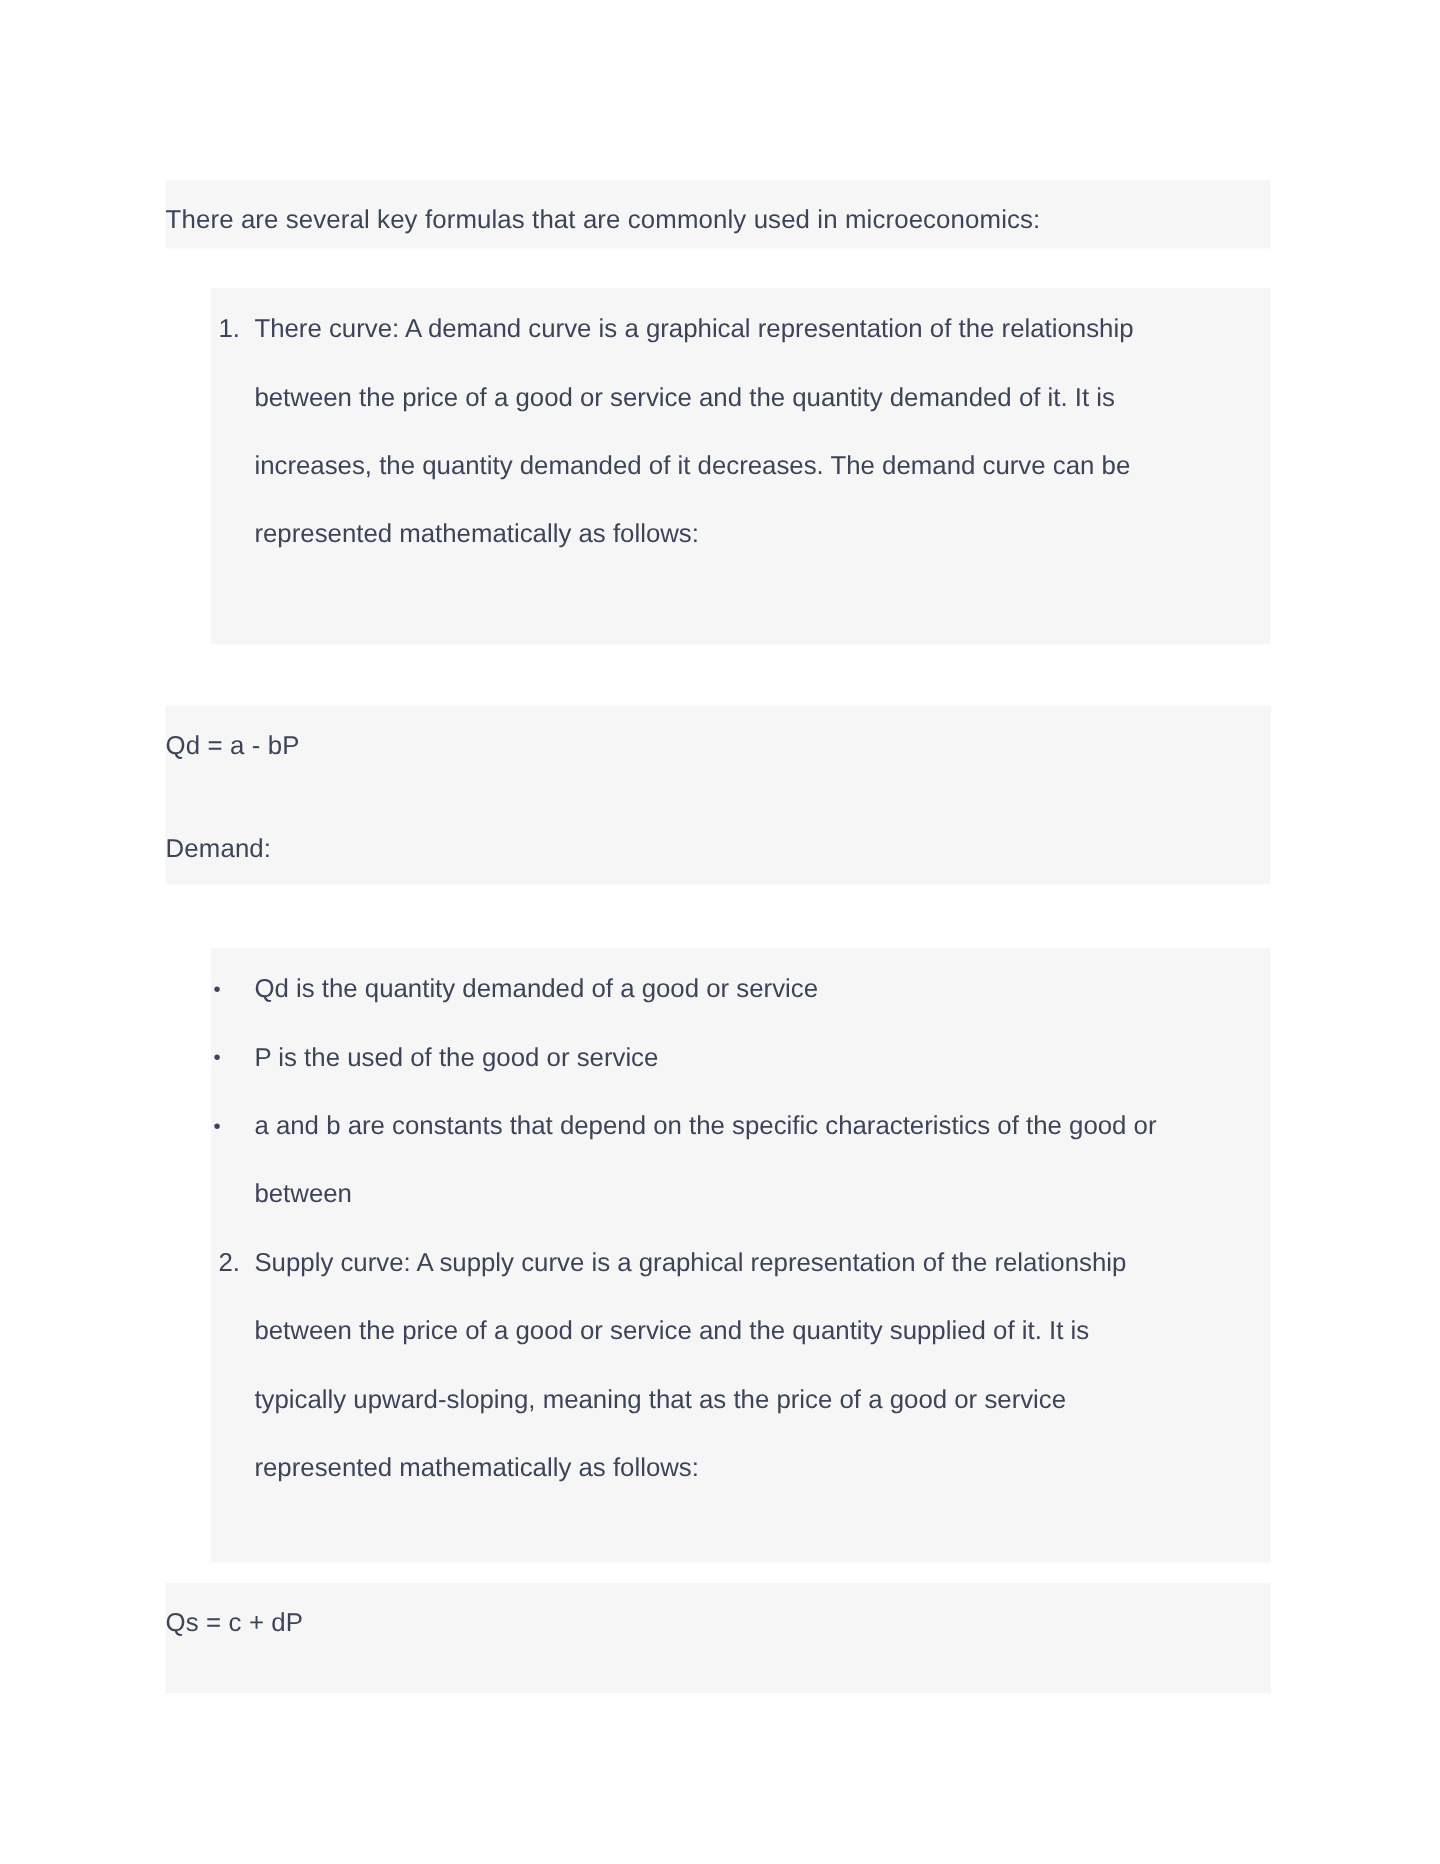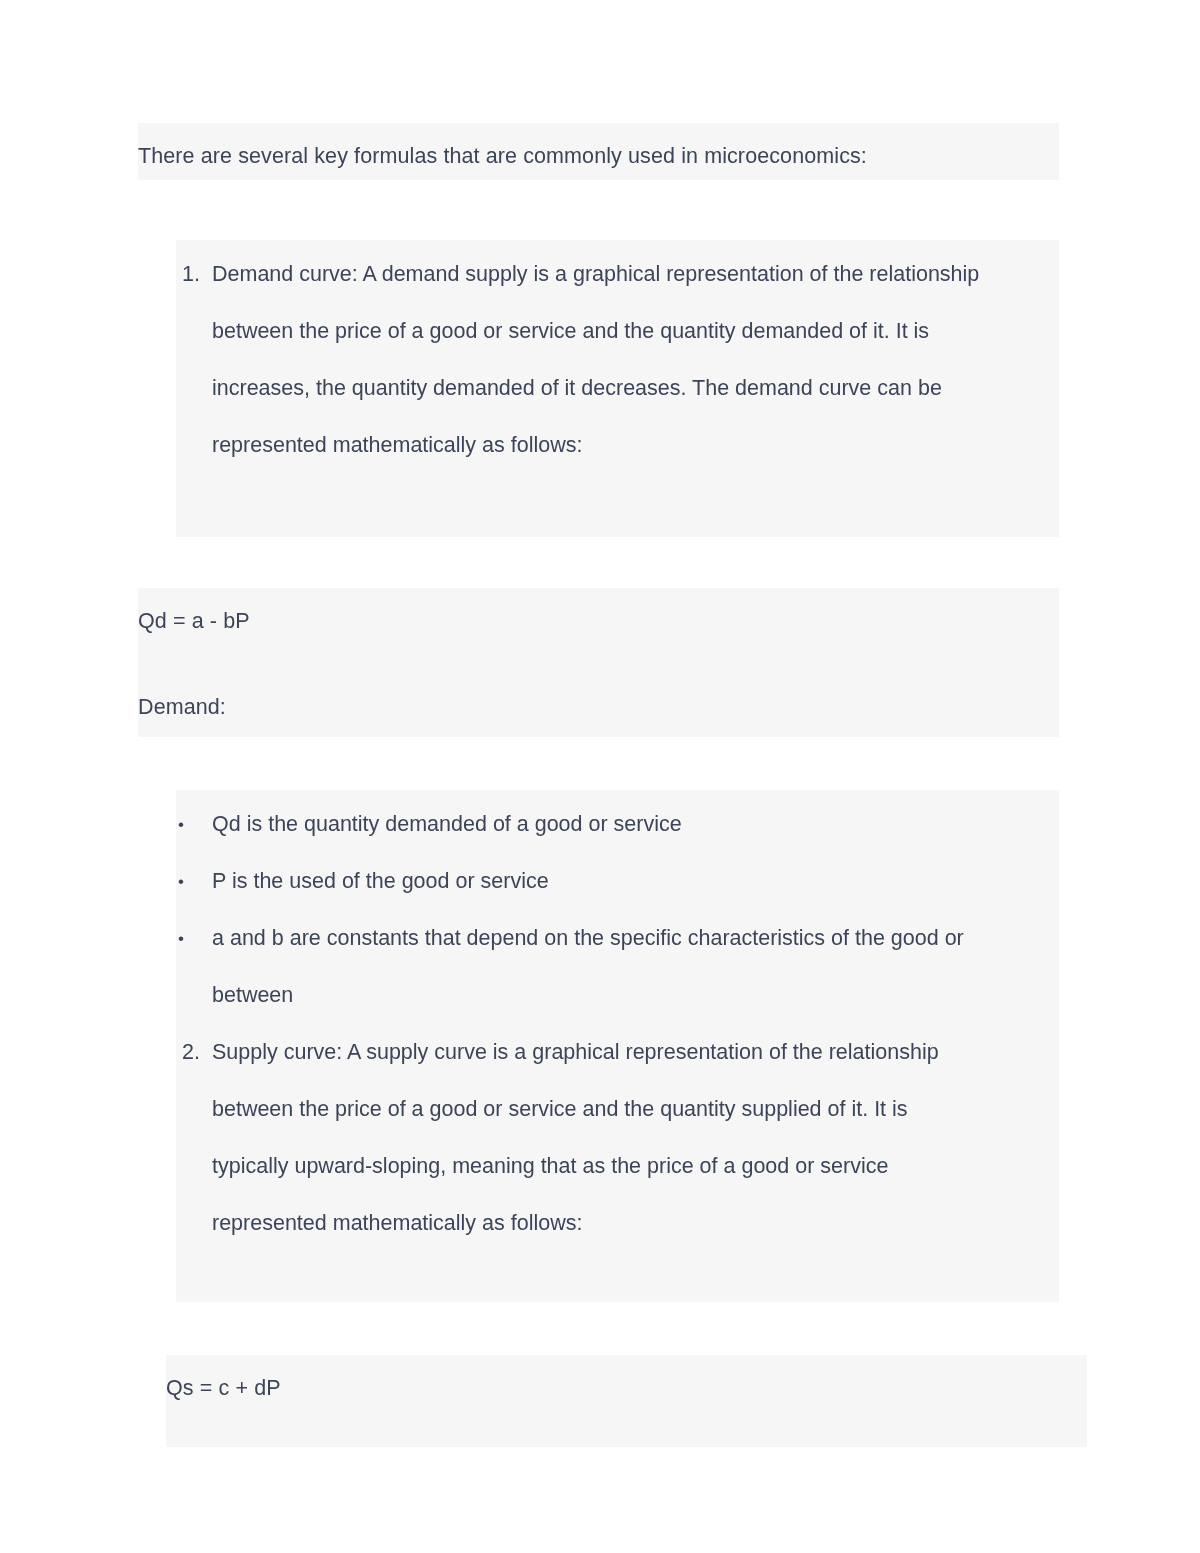--- a/index.html
+++ b/index.html
@@ -81,29 +81,29 @@
     display: block;
     white-space: nowrap;
     height: 57px;
   }
 </style>
 </head>
 <body>
 
 <div class="page">
 
-  <div class="block block--para" style="top:123px; height:57px;">
+  <div class="block block--para" style="top:150px; height:57px;">
     <div class="para-text" style="top:5px;">There are several key formulas that are commonly used in microeconomics:</div>
   </div>
 
   <div class="block block--list" style="top:240px; height:297px;">
     <div class="li" style="top:6px;">
       <div class="li-marker">1.</div>
       <div class="li-body">
-        <span class="li-line">Demand curve: A demand supply is a graphical representation of the relationship</span>
+        <span class="li-line">There curve: A demand curve is a graphical representation of the relationship</span>
         <span class="li-line">between the price of a good or service and the quantity demanded of it. It is</span>
         <span class="li-line">increases, the quantity demanded of it decreases. The demand curve can be</span>
         <span class="li-line">represented mathematically as follows:</span>
       </div>
     </div>
   </div>
 
   <div class="block block--para" style="top:588px; height:149px;">
     <div class="para-text" style="top:5px;">Qd = a - bP</div>
     <div class="para-text" style="top:91px;">Demand:</div>
@@ -137,17 +137,17 @@
       <div class="li-marker">2.</div>
       <div class="li-body">
         <span class="li-line">Supply curve: A supply curve is a graphical representation of the relationship</span>
         <span class="li-line">between the price of a good or service and the quantity supplied of it. It is</span>
         <span class="li-line">typically upward-sloping, meaning that as the price of a good or service</span>
         <span class="li-line">represented mathematically as follows:</span>
       </div>
     </div>
   </div>
 
-  <div class="block block--para" style="top:1355px; height:92px;margin-left:28px;">
+  <div class="block block--para" style="top:1319px; height:92px;">
     <div class="para-text" style="top:5px;">Qs = c + dP</div>
   </div>
 
 </div>
 
 </body></html>

